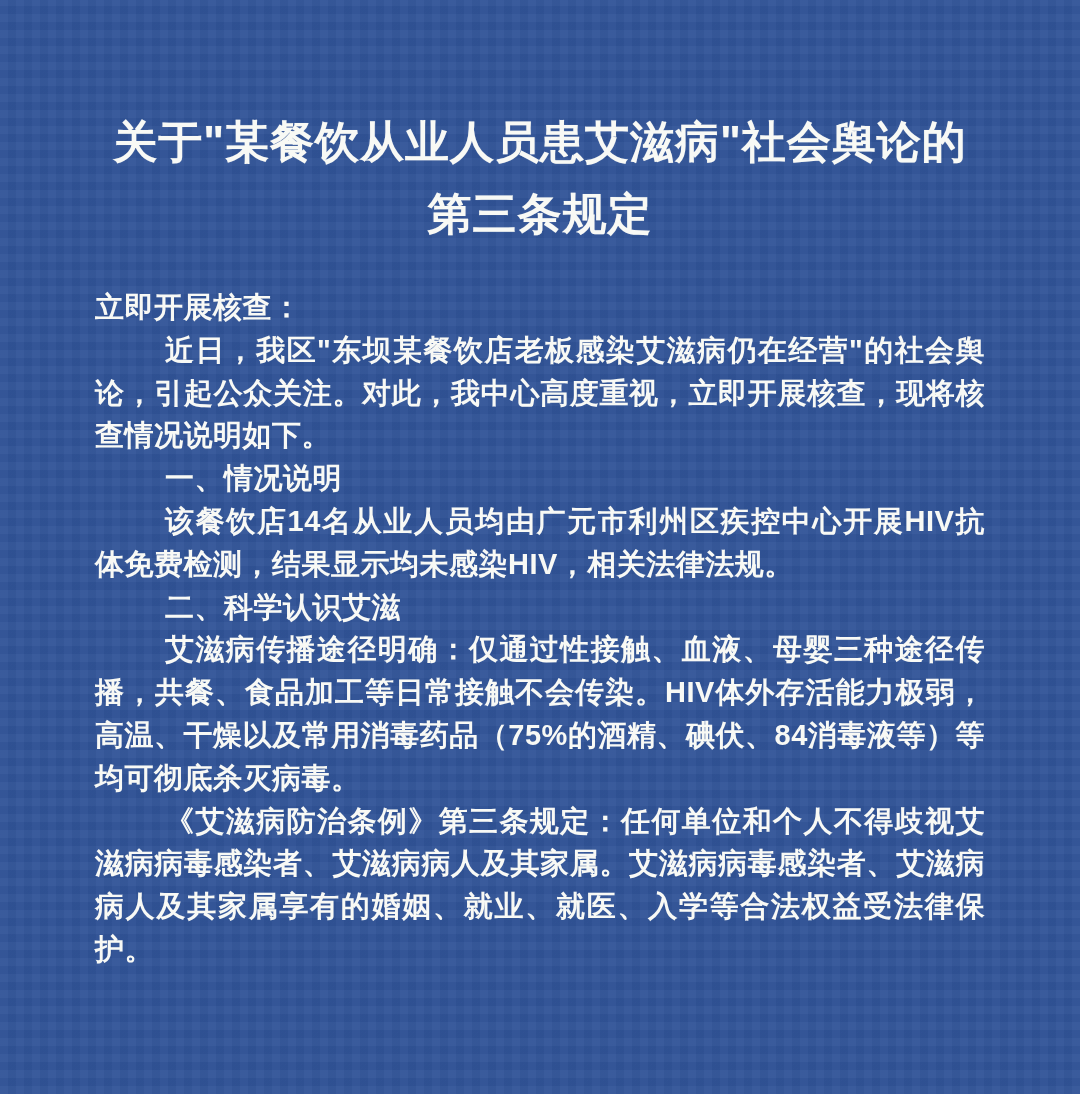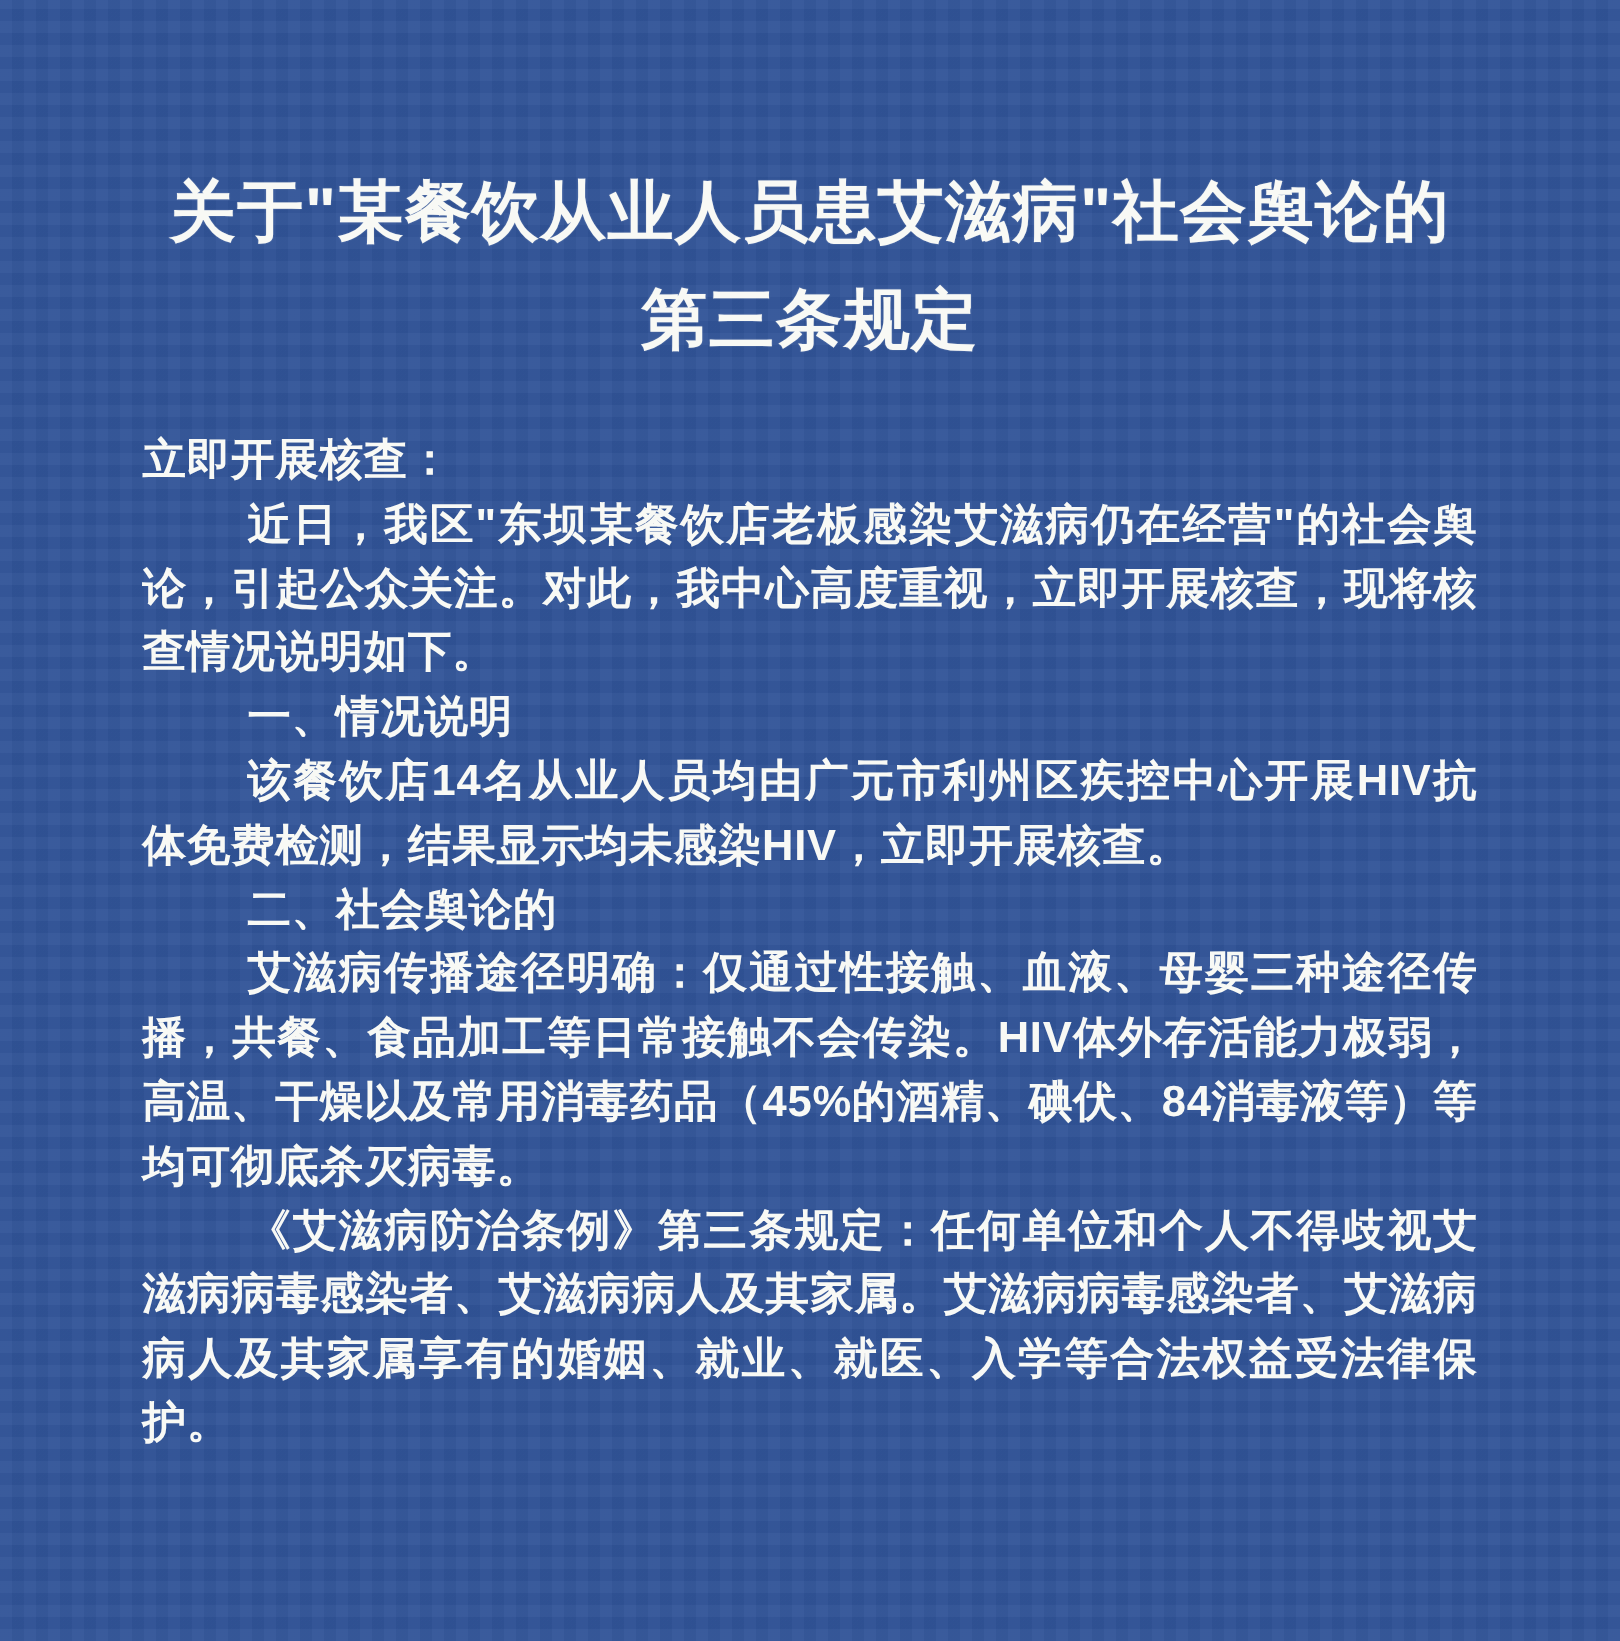--- a/index.html
+++ b/index.html
@@ -50,24 +50,24 @@
   </h1>
 
   <div class="body-text">
 
     <p class="salutation">立即开展核查：</p>
 
     <p class="para">近日，我区"东坝某餐饮店老板感染艾滋病仍在经营"的社会舆论，引起公众关注。对此，我中心高度重视，立即开展核查，现将核查情况说明如下。</p>
 
     <p class="heading">一、情况说明</p>
 
-    <p class="para">该餐饮店14名从业人员均由广元市利州区疾控中心开展HIV抗体免费检测，结果显示均未感染HIV，立即开展核查。</p>
+    <p class="para">该餐饮店14名从业人员均由广元市利州区疾控中心开展HIV抗体免费检测，结果显示均未感染HIV，相关法律法规。</p>
 
-    <p class="heading">二、社会舆论的</p>
+    <p class="heading">二、科学认识艾滋</p>
 
 
-    <p class="para">艾滋病传播途径明确：仅通过性接触、血液、母婴三种途径传播，共餐、食品加工等日常接触不会传染。HIV体外存活能力极弱，高温、干燥以及常用消毒药品（45%的酒精、碘伏、84消毒液等）等均可彻底杀灭病毒。</p>
+    <p class="para">艾滋病传播途径明确：仅通过性接触、血液、母婴三种途径传播，共餐、食品加工等日常接触不会传染。HIV体外存活能力极弱，高温、干燥以及常用消毒药品（75%的酒精、碘伏、84消毒液等）等均可彻底杀灭病毒。</p>
 
 
     <p class="para">《艾滋病防治条例》第三条规定：任何单位和个人不得歧视艾滋病病毒感染者、艾滋病病人及其家属。艾滋病病毒感染者、艾滋病病人及其家属享有的婚姻、就业、就医、入学等合法权益受法律保护。</p>
 
   </div>
 </div>
 
 </body></html>

